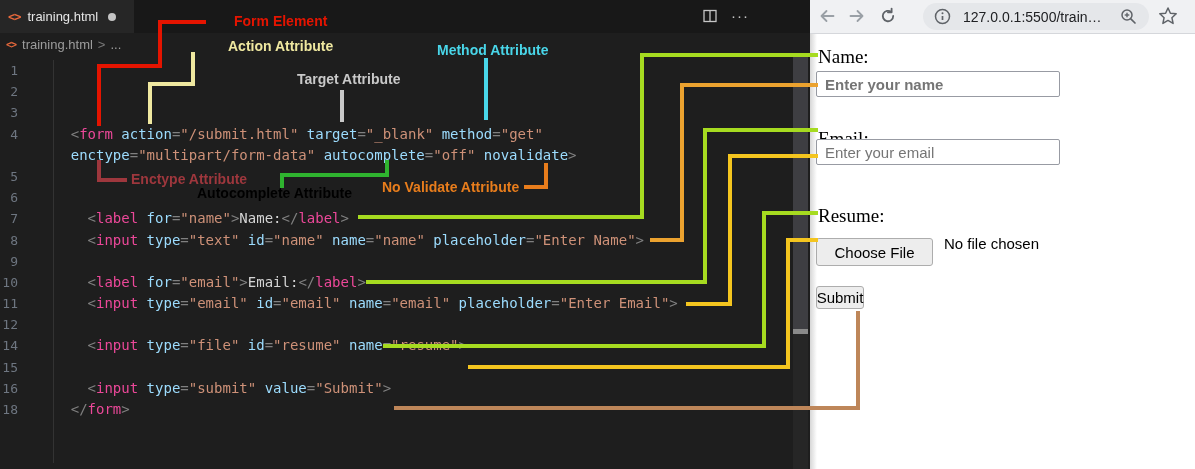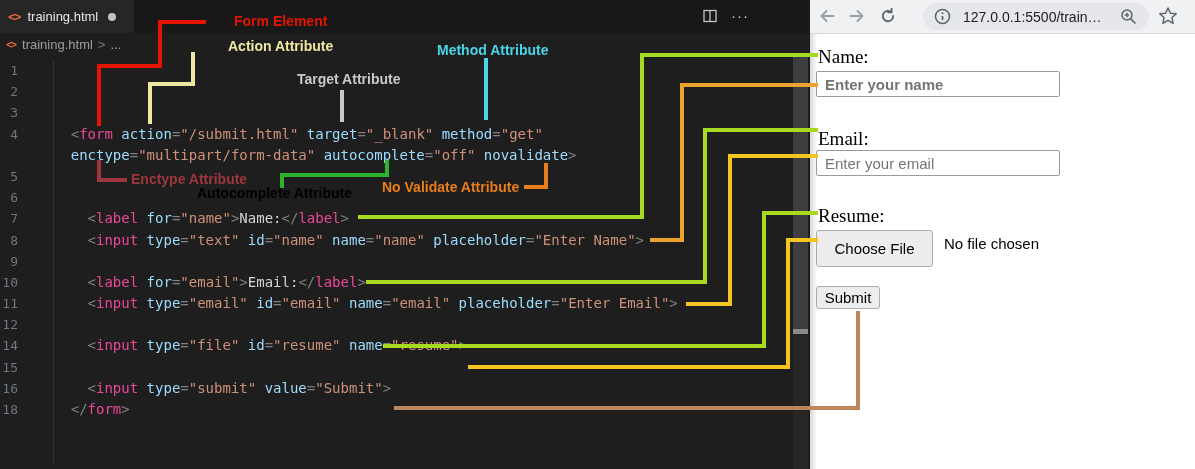--- a/index.html
+++ b/index.html
@@ -187,27 +187,27 @@
       <svg class="navic" style="left:348px;top:6px" width="20" height="20" viewBox="0 0 20 20">
         <polygon points="10,2 12.4,7.2 18.2,7.8 13.9,11.7 15.1,17.4 10,14.4 4.9,17.4 6.1,11.7 1.8,7.8 7.6,7.2" fill="none" stroke="#5F6368" stroke-width="1.5" stroke-linejoin="round"></polygon>
       </svg>
     </div>
 
     <div class="page">
       <div class="flabel" style="top:12px">Name:</div>
       <input class="tinput" style="top: 37px; font-weight: bold;" type="text" placeholder="Enter your name">
 
       <div class="flabel" style="top:94px">Email:</div>
-      <input class="tinput" style="top: 116px;" type="text" placeholder="Enter your email">
+      <input class="tinput" style="top: 105px;" type="text" placeholder="Enter your email">
 
       <div class="flabel" style="top:171px">Resume:</div>
-      <button class="btn" style="left:6px;top:196px;width:117px;height:37px">Choose File</button>
+      <button class="btn" style="left:6px;top:204px;width:117px;height:28px">Choose File</button>
       <span class="fstatus" style="left:134px;top:201px">No file chosen</span>
 
-      <button class="btn" style="left:6px;top:252px;width:64px;height:23px">Submit</button>
+      <button class="btn" style="left:6px;top:252px;width:48px;height:23px">Submit</button>
     </div>
     <div class="page-shadow"></div>
   </div>
 
   <div class="overlay">
       <div class="seg" style="left: 160px; top: 20px; width: 46px; height: 4px; background: rgb(229, 20, 0);"></div>
       <div class="seg" style="left: 158px; top: 20px; width: 4px; height: 48px; background: rgb(229, 20, 0);"></div>
       <div class="seg" style="left: 97px; top: 64px; width: 65px; height: 4px; background: rgb(229, 20, 0);"></div>
       <div class="seg" style="left: 97px; top: 64px; width: 4px; height: 62px; background: rgb(229, 20, 0);"></div>
       <div class="seg" style="left: 191px; top: 52px; width: 4px; height: 34px; background: rgb(239, 232, 160);"></div>

